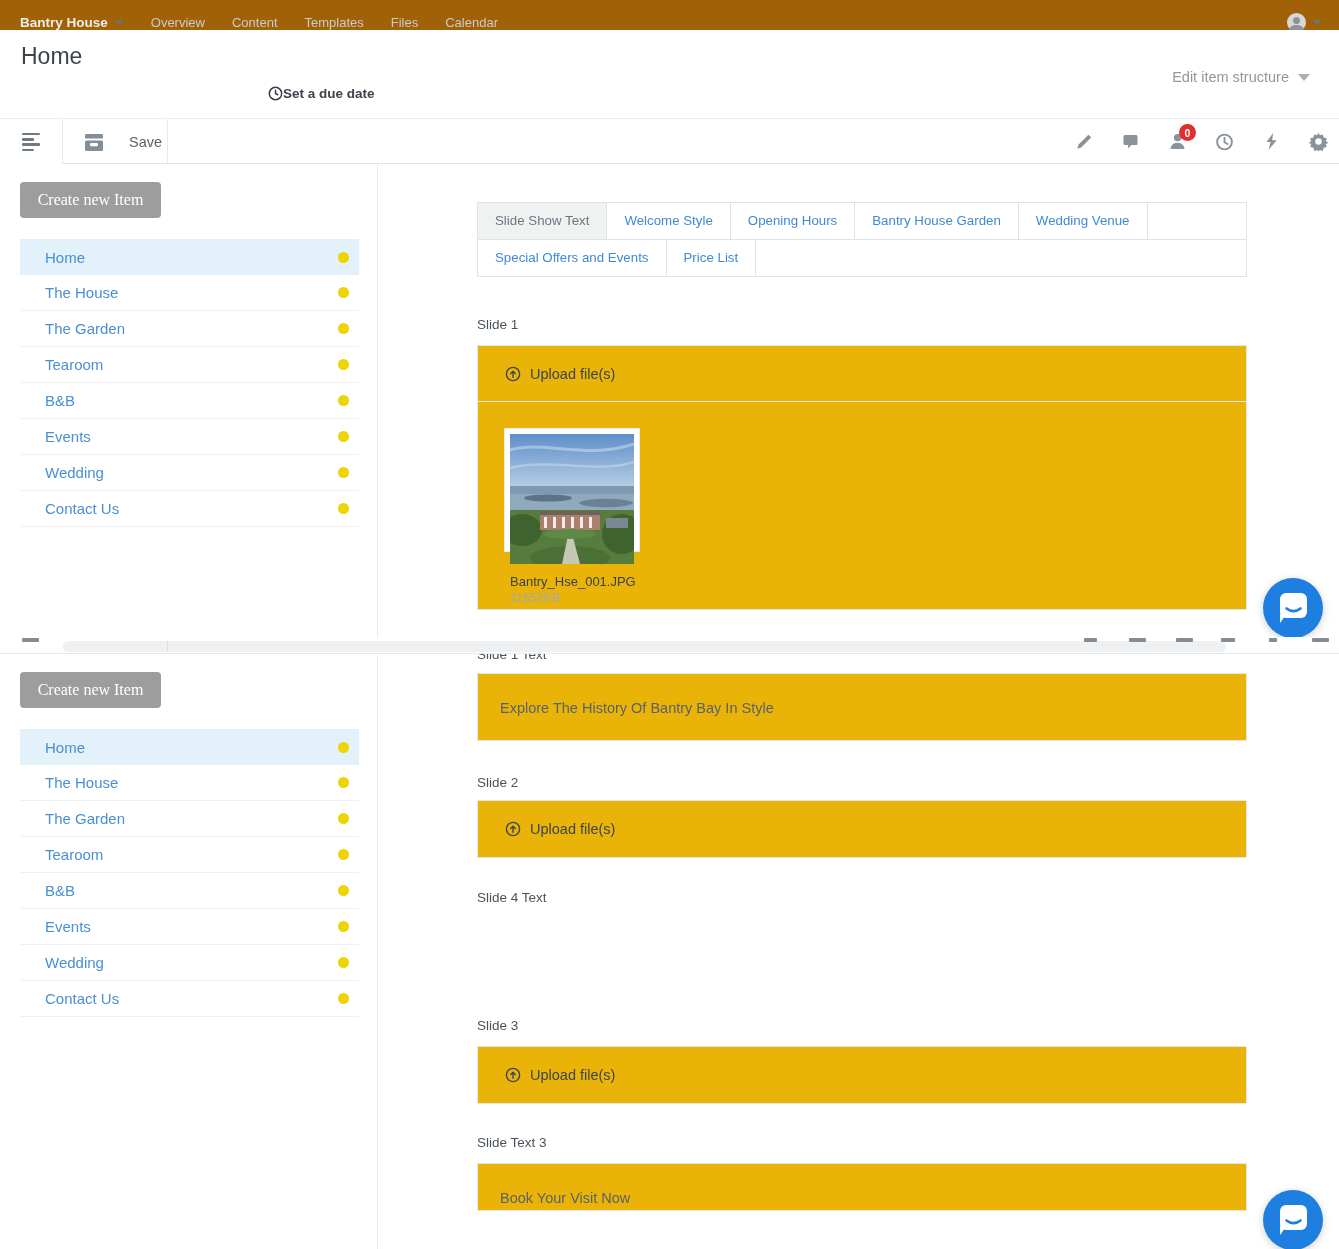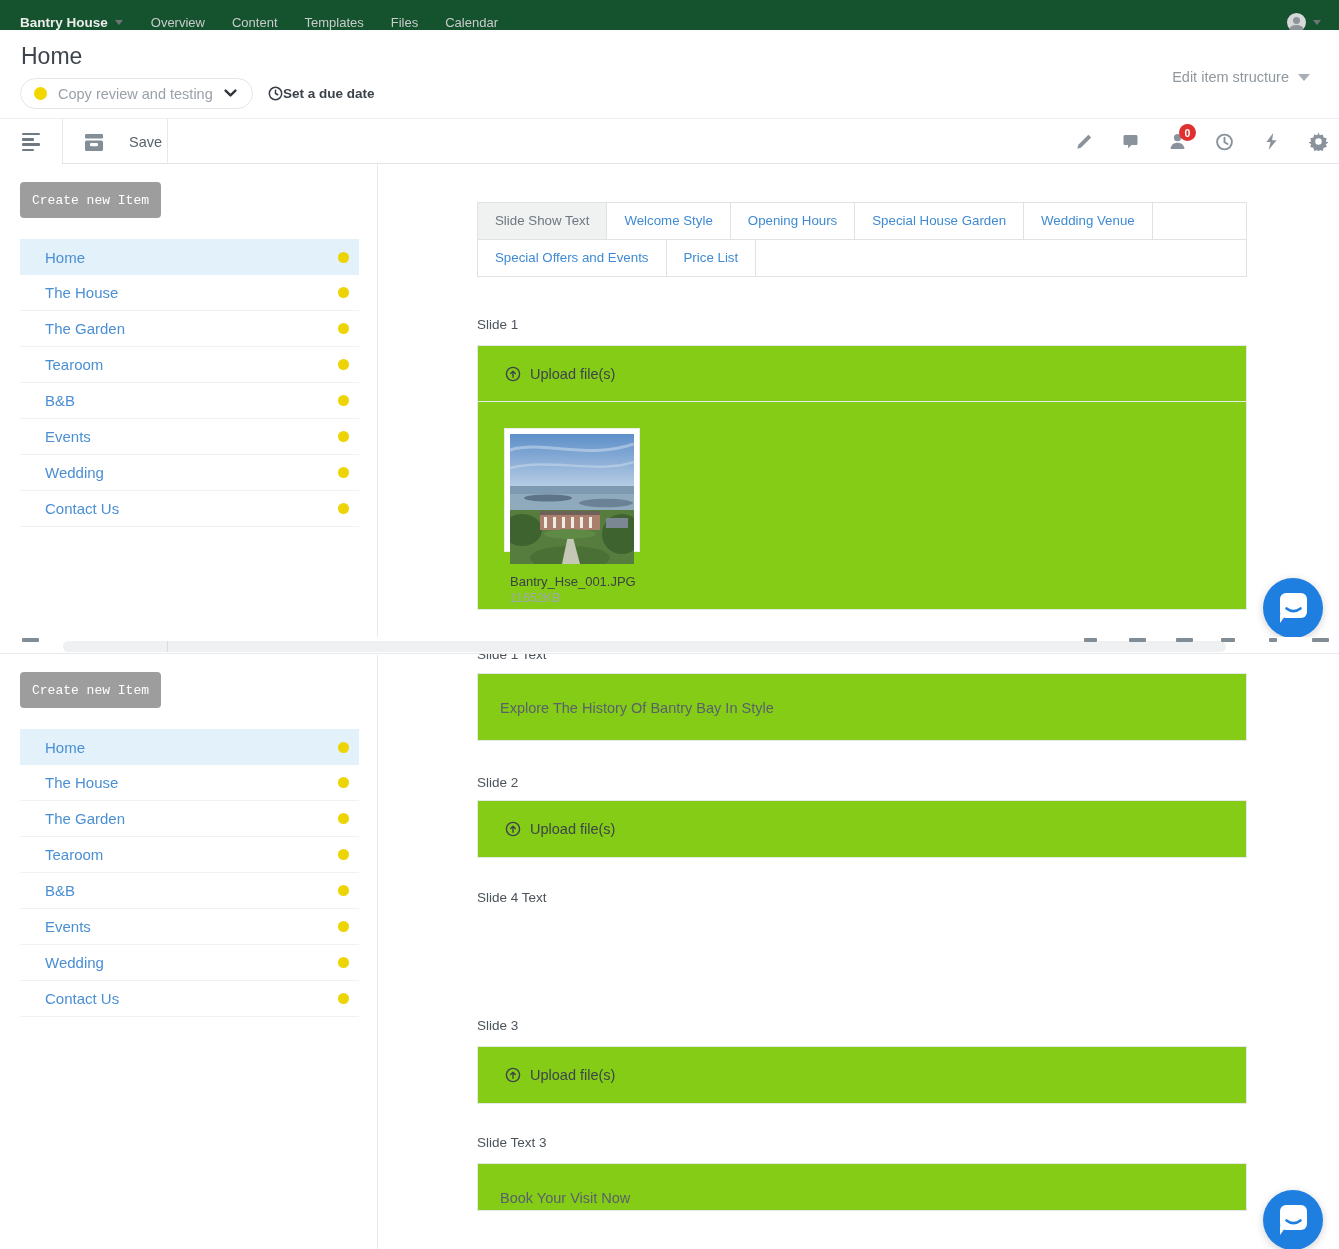--- a/index.html
+++ b/index.html
@@ -1,21 +1,21 @@
 <!DOCTYPE html>
 <html><head>
 <meta charset="utf-8">
 <style>
   * { margin:0; padding:0; box-sizing:border-box; }
   html,body { background:#fff; }
   body { font-family:"Liberation Sans", sans-serif; }
   #page { position:relative; width:1339px; height:1249px; overflow:hidden; background:#fff; }
 
   
-  .topnav { position:absolute; top:0; left:0; width:1339px; height:44px; background:#14532d;
+  .topnav { position:absolute; top:0; left:0; width:1339px; height:44px; background:#a16207;
             display:flex; align-items:center; padding:0 18px 0 20px; }
   .brand { display:flex; align-items:center; gap:7px; margin-right:28px; cursor:pointer; }
   .brand-label { color:#ececec; font-size:13.5px; font-weight:bold; }
   .caret-dn { width:0; height:0; border-left:4px solid transparent; border-right:4px solid transparent; border-top:5px solid #6f7478; }
   .nav-item { color:#c9cbcc; font-size:13px; margin-right:27px; cursor:pointer; }
   .nav-right { margin-left:auto; display:flex; align-items:center; gap:7px; }
   .avatar { width:19px; height:19px; border-radius:50%; overflow:hidden; background:#d7d8d9; position:relative; }
   .avatar .head { position:absolute; left:6px; top:4px; width:7px; height:7px; border-radius:50%; background:#8e9397; }
   .avatar .bust { position:absolute; left:2px; top:12px; width:15px; height:10px; border-radius:50% 50% 0 0; background:#8e9397; }
 
@@ -47,40 +47,40 @@
   .badge { position:absolute; top:-8px; right:-9px; min-width:17px; height:17px; border-radius:9px; background:#e12f2f;
            color:#fff; font-size:10.5px; font-weight:bold; display:flex; align-items:center; justify-content:center; }
 
   
   .top-body { position:absolute; top:164px; left:0; width:1339px; height:473px; overflow:hidden; background:#fff; }
   .bottom-body { position:absolute; top:637px; left:0; width:1339px; height:612px; overflow:hidden; background:#fff; }
   .side-rail { position:absolute; left:0; top:0; bottom:0; width:378px; border-right:1px solid #e8eaeb; background:#fff; }
   .main-col { position:absolute; left:378px; top:0; right:0; bottom:0; }
 
   .create-btn { position:absolute; left:20px; width:141px; height:36px; background:#9d9d9d; border:none; border-radius:4px;
-                color:#fff; font-size:13px; font-family:Liberation Mono, monospace; cursor:pointer; }
+                color:#fff; font-size:16px; font-family:Liberation Serif, serif; cursor:pointer; }
   .side-list { position:absolute; left:20px; right:18px; }
   .side-item { height:36px; display:flex; align-items:center; padding-left:25px; position:relative;
                border-bottom:1px solid #f0f1f2; cursor:pointer; }
   .side-item:last-child { border-bottom:1px solid #f0f1f2; }
   .side-item.active { background:#e2f1fa; border-bottom:none; }
   .side-item .lbl { font-size:15px; color:#4a8fd4; }
   .side-item .dot { position:absolute; right:10px; width:11px; height:11px; border-radius:50%; background:#ecd405; }
 
   
   .tabs { position:absolute; left:99px; top:38px; width:770px; border:1px solid #e0e3e6; background:#fff; }
   .tab-row { display:flex; }
   .tab-row.first { border-bottom:1px solid #e0e3e6; }
   .tab { line-height:36px; padding:0 17px; font-size:13.3px; color:#3f8ad3; border-right:1px solid #e0e3e6;
          cursor:pointer; white-space:nowrap; background:#fff; }
   .tab.active { background:#f0f1f1; color:#6c7780; }
 
   
   .field-label { position:absolute; left:99px; font-size:13.5px; color:#4b535b; }
-  .fbox { position:absolute; left:99px; width:770px; border:1px solid #e5e8ea; background:#84cc16; border-radius:1px; }
+  .fbox { position:absolute; left:99px; width:770px; border:1px solid #e5e8ea; background:#eab308; border-radius:1px; }
   .upload-row { height:56px; display:flex; align-items:center; gap:9px; padding-left:27px; cursor:pointer; }
   .upload-label { font-size:14.5px; color:#3d444b; }
   .text-value { padding:26px 20px 0 22px; font-size:14.5px; color:#59626b; }
 
   .file-card { position:absolute; left:26px; top:82px; width:136px; height:124px; border:1px solid #e9ebec;
                background:#fff; padding:5px; cursor:pointer; }
   .file-name { font-size:13px; color:#3b4249; margin-top:6px; }
   .file-size { font-size:12.5px; color:#a2a9af; margin-top:2px; }
 
   
@@ -113,27 +113,20 @@
       <span class="avatar">
           <span class="head"></span>
           <span class="bust"></span>
         </span>
       <span class="caret-dn"></span>
     </div>
   </div>
 
   <div class="header">
     <div class="page-title">Home</div>
-    <div class="status-pill">
-      <span class="status-dot"></span>
-      <span class="status-label">Copy review and testing</span>
-      <svg width="13" height="9" viewBox="0 0 13 9">
-          <path d="M1.6 1.6L6.5 6.4l4.9-4.8" stroke="#2f363c" stroke-width="2.4" fill="none" stroke-linecap="round" stroke-linejoin="round"></path>
-        </svg>
-    </div>
     <div class="due-date">
       <svg width="15" height="15" viewBox="0 0 16 16">
           <circle cx="8" cy="8" r="6.6" stroke="#363d44" stroke-width="1.6" fill="none"></circle>
           <path d="M8 4.6V8l2.4 1.3" stroke="#363d44" stroke-width="1.6" fill="none" stroke-linecap="round"></path>
         </svg>
       <span class="due-label">Set a due date</span>
     </div>
     <div class="edit-structure">
       <span class="edit-structure-label">Edit item structure</span>
       <span class="tri-dn"></span>
@@ -234,21 +227,21 @@
           </div>
       </div>
     </div>
 
     <div class="main-col">
       <div class="tabs">
         <div class="tab-row first">
           <span class="tab active">Slide Show Text</span>
           <span class="tab">Welcome Style</span>
           <span class="tab">Opening Hours</span>
-          <span class="tab">Special House Garden</span>
+          <span class="tab">Bantry House Garden</span>
           <span class="tab">Wedding Venue</span>
         </div>
         <div class="tab-row">
           <span class="tab">Special Offers and Events</span>
           <span class="tab">Price List</span>
         </div>
       </div>
 
       <div class="field-label" style="top:153px">Slide 1</div>
 

